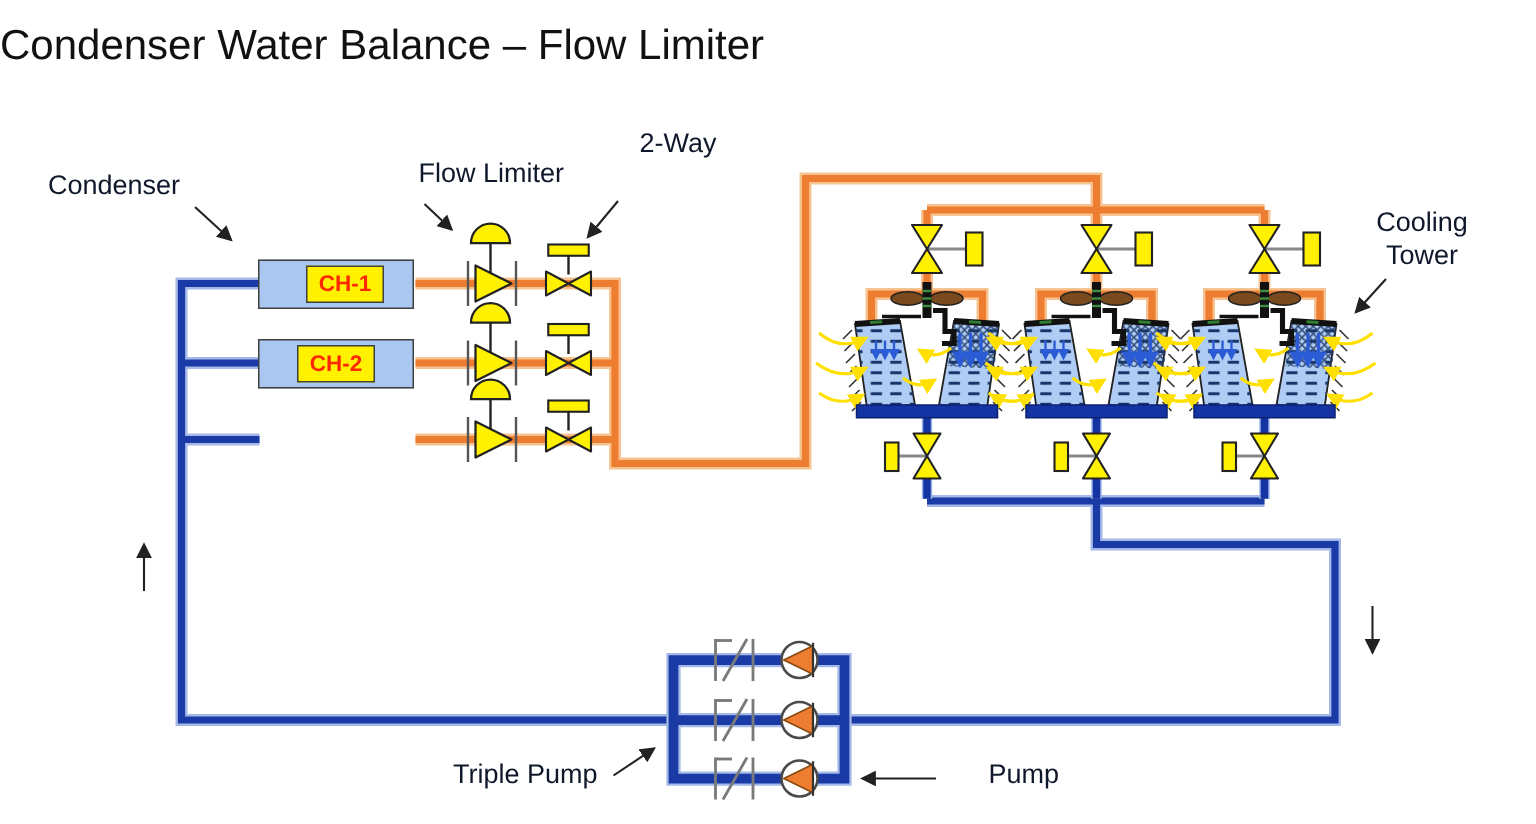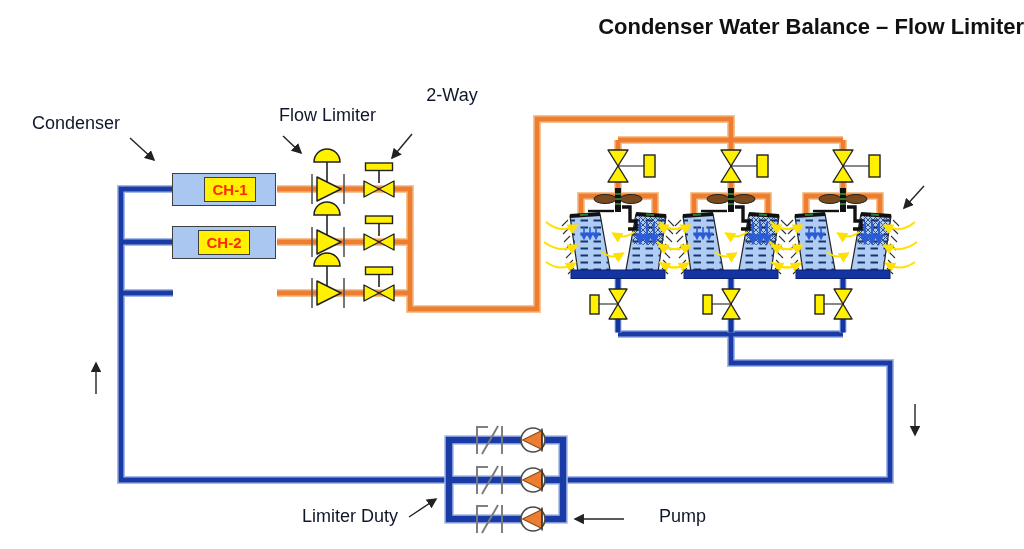--- a/index.html
+++ b/index.html
@@ -1,22 +1,22 @@
 <!DOCTYPE html>
 <html><head>
 <meta charset="utf-8">
 <style>
   html,body{margin:0;padding:0;background:#fff;}
   .stage{position:relative;width:1024px;height:549px;background:#ffffff;overflow:hidden;
          font-family:"Liberation Sans",sans-serif;}
   .stage svg{position:absolute;left:0;top:0;}
   .lbl{position:absolute;font-size:18px;color:#0f172a;white-space:nowrap;line-height:22px;}
   .lbl.center{text-align:center;}
-  .title{position:absolute;left:0;right:0;top:14px;text-align:right;
-         font-size:22px;font-weight:bold;color:#111;}
+  .title{position:absolute;left:0;right:0;top:14px;text-align:left;
+         font-size:28px;font-weight:normal;color:#111;}
   .chiller{position:absolute;width:104px;height:33px;background:#A9C7F0;
            border:1.6px solid #3F3F3F;display:flex;align-items:center;justify-content:center;box-sizing:border-box;}
   .chip{width:52px;height:25px;background:#FFF100;border:1.6px solid #3F3F3F;box-sizing:border-box;
         display:flex;align-items:center;justify-content:center;
         font-size:15px;font-weight:600;color:#FF2800;}
   
   .pbh{stroke:#A4B9E8;stroke-width:8;fill:none;}
   .pbc{stroke:#1A3AA6;stroke-width:4.8;fill:none;}
   .poh{stroke:#F7C391;stroke-width:8;fill:none;}
   .poc{stroke:#ED7D31;stroke-width:4.8;fill:none;}
@@ -242,17 +242,21 @@
 
 <div class="title">Condenser Water Balance – Flow Limiter</div>
 
 <div class="lbl" style="left:32px;top:112px;">Condenser</div>
 <div class="lbl" style="left:231px;top:104px;margin-left:48px;">Flow Limiter</div>
 
 <div class="lbl center" style="left:389px;top:84px;width:126px;">
   <div>2-Way</div>
 </div>
 
-
-<div class="lbl" style="left:302px;top:505px;">Limiter Duty</div>
+<div class="lbl center" style="left:903px;top:137px;width:90px;">
+  <div>Cooling</div>
+  <div>Tower</div>
+</div>
+
+<div class="lbl" style="left:302px;top:505px;">Triple Pump</div>
 <div class="lbl" style="left:631px;top:505px;margin-left:28px;">Pump</div>
 
 </div>
 
 </body></html>

